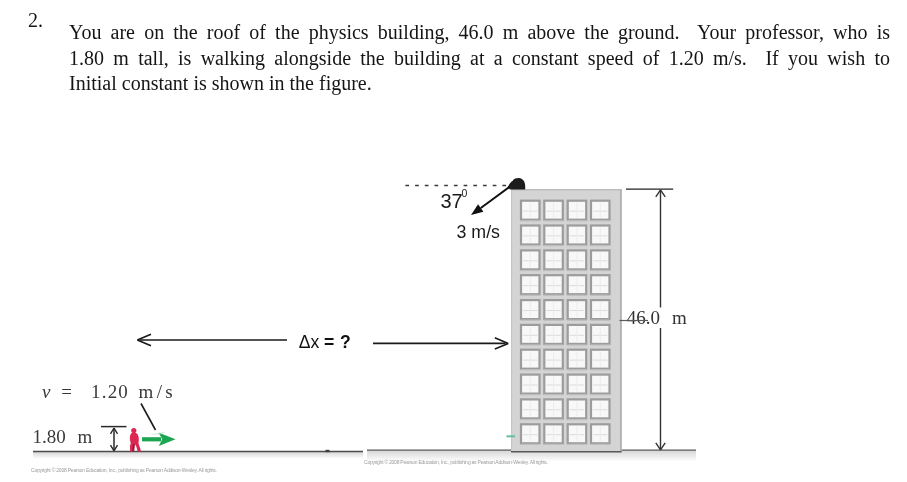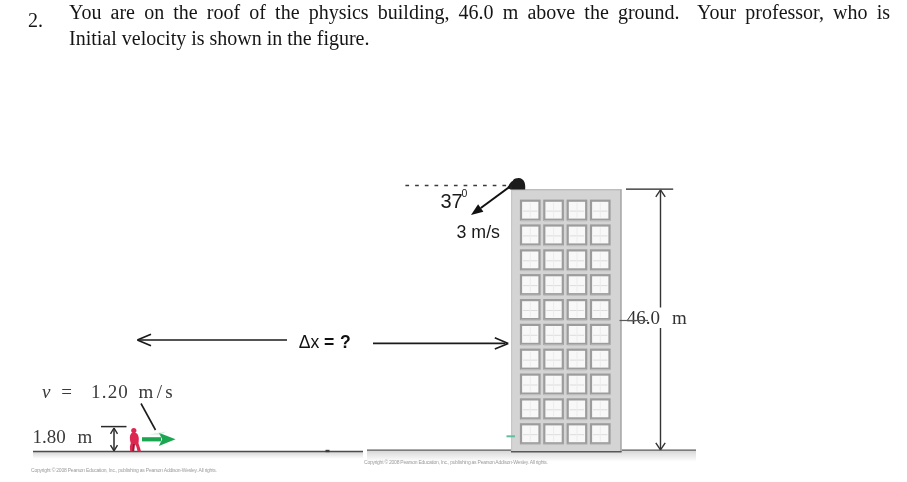--- a/index.html
+++ b/index.html
@@ -6,23 +6,24 @@
   body { width:907px; height:482px; position:relative; overflow:hidden;
          font-family:"Liberation Serif", serif; }
   .ptxt { position:absolute; color:#151515; font-size:20px; line-height:25.6px; }
   .jline { text-align:justify; text-align-last:justify; }
 </style>
 </head>
 <body>
 
 <div class="ptxt" style="left:28px; top:8px;">2.</div>
 
-<div class="ptxt" style="left:69px; top:0; width:821px;">
+<div class="ptxt" style="left:69px; top:20px; width:821px;">
   <div class="jline">You are on the roof of the physics building, 46.0 m above the ground.&nbsp; Your professor, who is</div>
-  <div>Initial velocity is shown in the figure.</div>
+  <div class="jline">1.80 m tall, is walking alongside the building at a constant speed of 1.20 m/s.&nbsp; If you wish to</div>
+  <div>Initial constant is shown in the figure.</div>
 </div>
 
 <svg width="907" height="482" viewBox="0 0 907 482" style="position:absolute;left:0;top:0;">
 <defs>
   <linearGradient id="gb" x1="0" y1="0" x2="0" y2="1">
     <stop offset="0" stop-color="#d7d7d7"></stop>
         <stop offset="1" stop-color="#fdfdfd"></stop>
   </linearGradient>
 </defs>
 

